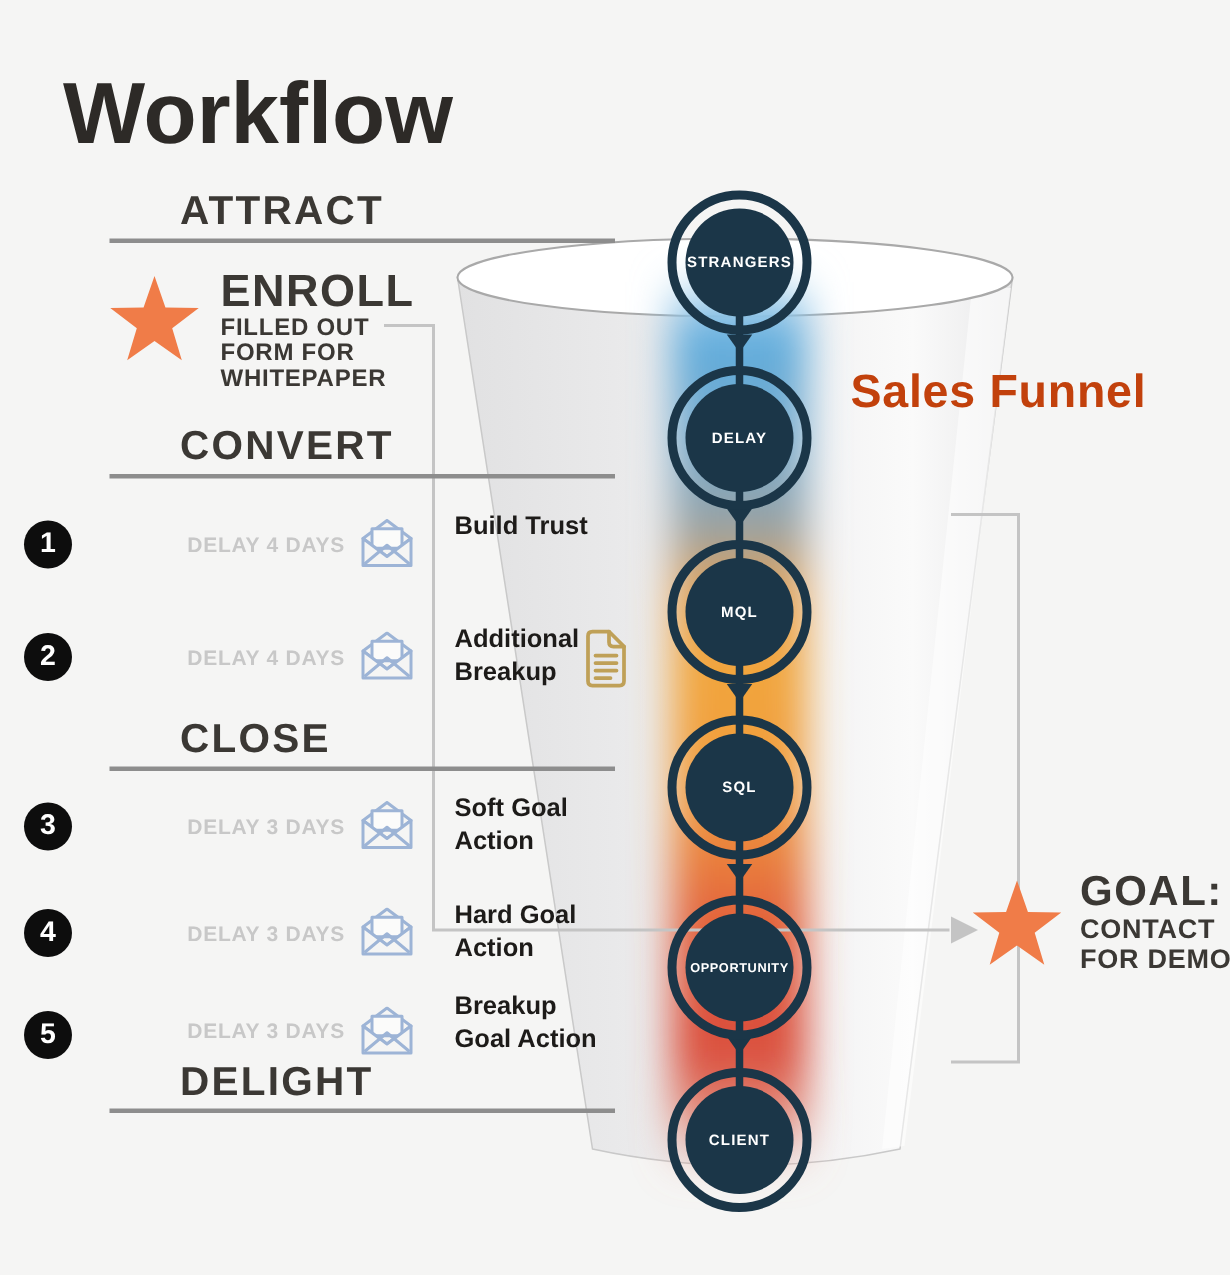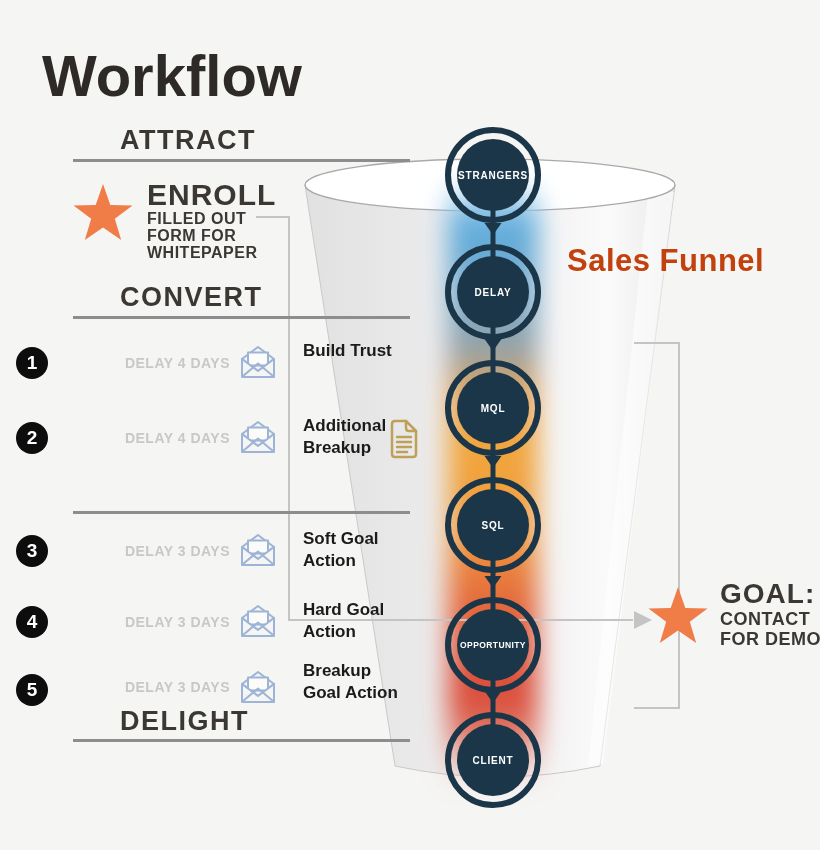--- a/index.html
+++ b/index.html
@@ -136,20 +136,21 @@
   </svg>
 
   <h1 class="title">Workflow</h1>
 
   <div class="phase-label" style="top:125px">ATTRACT</div>
   <div class="rule" style="top:159px"></div>
 
   <div class="phase-label" style="top:282px">CONVERT</div>
   <div class="rule" style="top:316px"></div>
 
+  <div class="phase-label" style="top:477px">CLOSE</div>
   <div class="rule" style="top:511px"></div>
 
   <div class="phase-label" style="top:706px">DELIGHT</div>
   <div class="rule" style="top:739px"></div>
 
   <div class="enroll">
     <svg class="enroll-star" width="62" height="62" viewBox="0 0 62 62">
       <polygon fill="#f07c48" points="31,0 38.3,21.0 60.5,21.4 42.8,34.8 49.2,56.1 31,43.4 12.8,56.1 19.2,34.8 1.5,21.4 23.7,21.0"></polygon>
     </svg>
     <div class="enroll-text">

